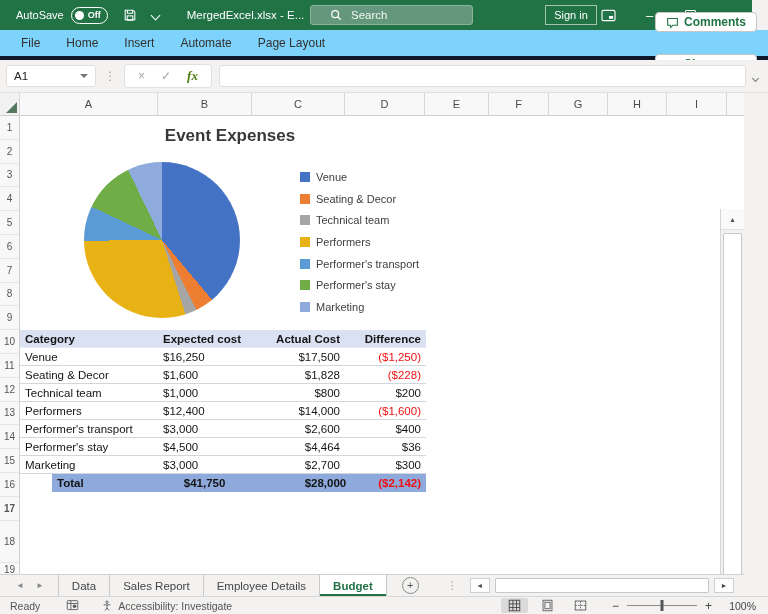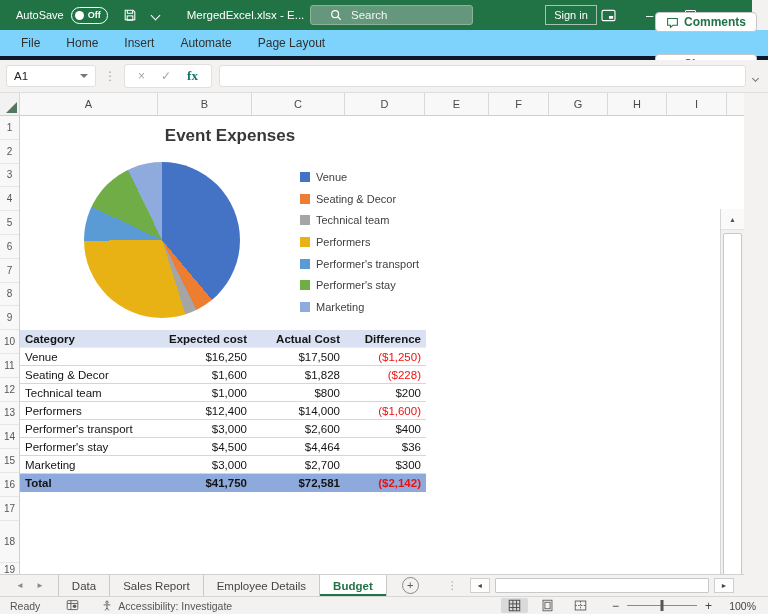--- a/index.html
+++ b/index.html
@@ -27,21 +27,21 @@
   .rtab{padding:0 13px;font-size:12px;color:#323130;display:flex;align-items:center;}
   .ribbon-right{margin-left:auto;display:flex;gap:22px;margin-right:11px;flex-direction:column;}
   .pill-btn{display:flex;align-items:center;gap:5px;border:1px solid #C8C6C4;border-radius:4px;background:#fff;color:#217346;font-size:12px;font-weight:bold;padding:2px 10px;height:20px;box-sizing:border-box;}
 
   
   .formula-row{position:absolute;top:60px;left:0;right:0;height:33px;background:#F3F2F1;border-bottom:1px solid #DEDEDE;display:flex;align-items:center;box-sizing:border-box;}
   .namebox{width:90px;height:22px;background:#fff;border:1px solid #E1DFDD;border-radius:3px;margin-left:6px;display:flex;align-items:center;font-size:11.5px;color:#222;padding-left:7px;box-sizing:border-box;}
   .nb-arrow{margin-left:auto;margin-right:7px;width:0;height:0;border-left:4px solid transparent;border-right:4px solid transparent;border-top:4px solid #777;}
   .vdots{color:#A0A0A0;font-size:12px;margin:0 8px;line-height:1;}
   .fxcluster{display:flex;align-items:center;gap:16px;background:#fff;border:1px solid #E1DFDD;border-radius:3px;height:22px;padding:0 13px;color:#A6A6A6;font-size:12px;}
-  .fx{font-family:"Liberation Serif",serif;font-weight:bold;color:#0f766e;font-size:13px;}
+  .fx{font-family:"Liberation Serif",serif;font-style:italic;font-weight:bold;color:#4d7c0f;font-size:13px;}
   .formula-input{flex:1;height:22px;background:#fff;border:1px solid #E1DFDD;border-radius:3px;margin:0 7px;box-sizing:border-box;font-size:11.5px;color:#222;padding-left:6px;}
   .fb-expand{margin-right:10px;color:#777;}
 
   
   .col-headers{position:absolute;top:93px;left:0;width:744px;height:23px;background:#F8F8F8;border-bottom:1px solid #CFCFCF;display:flex;box-sizing:border-box;}
   .corner{width:20px;position:relative;border-right:1px solid #D8D8D8;background:#F2F2F2;box-sizing:border-box;}
   .corner-tri{position:absolute;right:2px;bottom:2px;width:0;height:0;border-left:11px solid transparent;border-bottom:11px solid #53785F;}
   .colh{border-right:1px solid #D8D8D8;display:flex;align-items:center;justify-content:center;font-size:11px;color:#4a4a4a;box-sizing:border-box;}
 
   
@@ -58,21 +58,21 @@
   .legend-item{display:flex;align-items:center;gap:6px;height:21.7px;font-size:11px;color:#404040;white-space:nowrap;}
   .swatch{width:10px;height:10px;flex:0 0 auto;}
 
   
   .etable{position:absolute;left:0;top:214px;width:406px;font-size:11.5px;color:#141414;}
   .trow{display:flex;height:18px;align-items:center;border-bottom:1px solid #D2D6DF;box-sizing:border-box;background:#fff;}
   .trow.theader{font-weight:bold;border-bottom:1px solid #E8ECF5;}
   .trow.ttotal{font-weight:bold;border-bottom:none;}
   .tcell{padding:0 5px;box-sizing:border-box;white-space:nowrap;overflow:hidden;}
   .c0{width:138px;text-align:left;}
-  .c1{width:94px;text-align:right;}
+  .c1{width:94px;text-align:left;}
   .c2{width:93px;text-align:right;}
   .c3{width:81px;text-align:right;}
   .neg{color:var(--neg,#EE1111);}
 
   
   .v-scroll{position:absolute;top:93px;right:0;width:24px;height:485px;background:#F1F1F1;border-left:1px solid #D6D6D6;box-sizing:border-box;}
   .vs-arrow{height:20px;display:flex;align-items:center;justify-content:center;font-size:7px;color:#555;background:#FAFAFA;border-bottom:1px solid #E2E2E2;}
   .vs-thumb{position:absolute;left:2px;right:2px;top:24px;height:420px;background:#fff;border:1px solid #C8C8C8;border-radius:2px;box-sizing:border-box;}
 
   
@@ -217,21 +217,21 @@
         <div class="rowh" style="height: 23.8px;">7</div>
         <div class="rowh" style="height: 23.8px;">8</div>
         <div class="rowh" style="height: 23.8px;">9</div>
         <div class="rowh" style="height: 23.8px;">10</div>
         <div class="rowh" style="height: 23.8px;">11</div>
         <div class="rowh" style="height: 23.8px;">12</div>
         <div class="rowh" style="height: 23.8px;">13</div>
         <div class="rowh" style="height: 23.8px;">14</div>
         <div class="rowh" style="height: 23.8px;">15</div>
         <div class="rowh" style="height: 23.8px;">16</div>
-        <div class="rowh" style="height: 23.8px;">17</div>
+        <div class="rowh" style="height: 23.8px; font-weight: bold;">17</div>
         <div class="rowh" style="height: 42px;">18</div>
         <div class="rowh" style="height: 14.9px;">19</div>
         <div class="rowh" style="height: 14.9px;">20</div>
       </div>
     <div class="sheet">
 
       <div class="chart">
         <div class="chart-title">Event Expenses</div>
         <div class="pie" style="background: conic-gradient(rgb(68, 114, 196) 0deg, rgb(68, 114, 196) 140.12deg, rgb(237, 125, 49) 140.12deg, rgb(237, 125, 49) 153.916deg, rgb(165, 165, 165) 153.916deg, rgb(165, 165, 165) 162.539deg, rgb(232, 177, 20) 162.539deg, rgb(232, 177, 20) 269.461deg, rgb(91, 155, 213) 269.461deg, rgb(91, 155, 213) 295.329deg, rgb(112, 173, 71) 295.329deg, rgb(112, 173, 71) 334.132deg, rgb(143, 170, 220) 334.132deg, rgb(143, 170, 220) 360deg);"></div>
         <div class="legend">
@@ -308,24 +308,24 @@
             <div class="tcell c1">$4,500</div>
             <div class="tcell c2">$4,464</div>
             <div class="tcell c3">$36</div>
           </div>
           <div class="trow ">
             <div class="tcell c0">Marketing</div>
             <div class="tcell c1">$3,000</div>
             <div class="tcell c2">$2,700</div>
             <div class="tcell c3">$300</div>
           </div>
-          <div class="trow ttotal" style="background: rgb(142, 169, 219);">
+          <div class="trow ttotal" style="background: rgb(142, 169, 219); margin-left: 32px;">
             <div class="tcell c0">Total</div>
             <div class="tcell c1">$41,750</div>
-            <div class="tcell c2">$72,581</div>
+            <div class="tcell c2">$28,000</div>
             <div class="tcell c3 neg">($2,142)</div>
           </div>
         </div>
 
     </div>
     <div class="v-scroll">
       <div class="vs-arrow">▲</div>
       <div class="vs-thumb"></div>
 
     </div>

